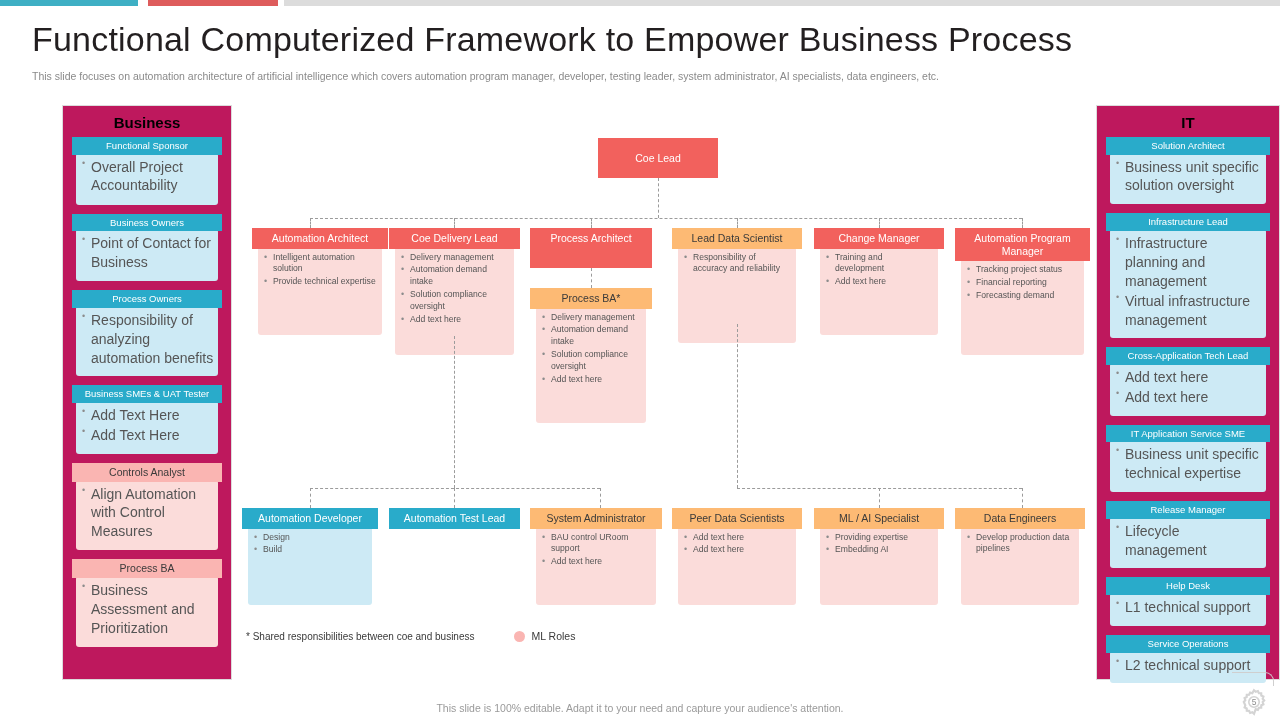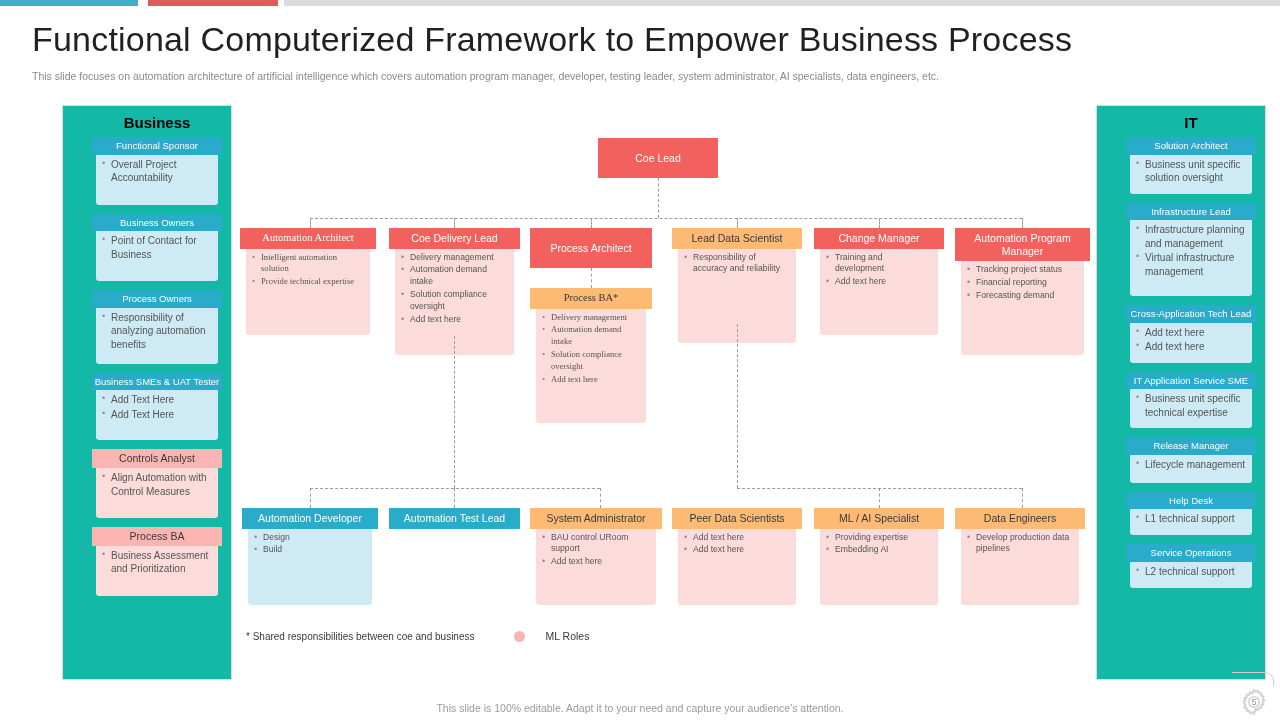--- a/index.html
+++ b/index.html
@@ -24,39 +24,39 @@
     letter-spacing: 0.2px; white-space: nowrap;
   }
   .subtitle {
     position: absolute; left: 32px; top: 70px;
     font-size: 10.5px; color: #8A8A8A; white-space: nowrap;
   }
 
   
   .panel {
     position: absolute; top: 105px;
-    border: 1px solid #DCDCDC; background: #14b8a6; padding-left: 20px;
+    border: 1px solid #DCDCDC; background: #be185d;
   }
   #panel-business { left: 62px;  width: 170px; height: 575px; }
-  #panel-it       { left: 1096px; width: 170px; height: 575px; }
+  #panel-it       { left: 1096px; width: 184px; height: 575px; }
   .panel-title {
     text-align: center; font-size: 15px; font-weight: bold;
     color: #000; padding-top: 8px; padding-bottom: 6px;
   }
   .panel-body { padding: 0 9px; }
 
   
   .card { position: relative; margin-bottom: 9px; }
   .card-head {
     font-size: 9.5px; text-align: center; padding: 3px 2px;
     line-height: 1.22; position: relative; z-index: 1;
   }
   .card-body {
     margin: -2px 4px 0 4px; padding: 5px 4px 8px 4px;
-    font-size: 10px; color: #555; line-height: 1.35;
+    font-size: 14px; color: #555; line-height: 1.35;
     border-radius: 3px;
   }
   .card.blue  .card-head { background: #29ABCA; color: #ffffff; }
   .card.blue  .card-body { background: #CDEAF5; }
   .card.pink  .card-head { background: #FAB5B2; color: #3a3a3a; }
   .card.pink  .card-body { background: #FBDCDA; }
   .card.pink  .card-head { font-size: 10.5px; }
 
   ul.bul { list-style: none; }
   ul.bul li { position: relative; padding-left: 11px; margin-bottom: 1px; }
@@ -87,21 +87,21 @@
   .node.solid .node-head { background: transparent; color: #ffffff; }
 
   
   .ln { position: absolute; }
   .ln.v { border-left: 1px dashed #9b9b9b; width: 0; }
   .ln.h { border-top: 1px dashed #9b9b9b; height: 0; }
 
   
   #legend { position: absolute; left: 246px; top: 630px; display: flex; align-items: center; gap: 40px; }
   #legend .note { font-size: 10px; color: #3a3a3a; white-space: nowrap; }
-  #legend .key { display: flex; align-items: center; gap: 20px; font-size: 10.5px; color: #3a3a3a; }
+  #legend .key { display: flex; align-items: center; gap: 6px; font-size: 10.5px; color: #3a3a3a; }
   #legend .dot { width: 11px; height: 11px; border-radius: 50%; background: #FAB5B2; display: block; }
 
   
   .footer {
     position: absolute; left: 0; right: 0; top: 702px;
     text-align: center; font-size: 10.5px; color: #9a9a9a;
   }
   #pagebadge { position: absolute; left: 1240px; top: 688px; width: 28px; height: 28px; }
   #pagebadge .num {
     position: absolute; left: 0; top: 0; width: 28px; height: 28px;
@@ -243,41 +243,41 @@
             </ul>
           </div>
         </div>
       </div>
   </div>
 
   <div id="chart">
       <div class="node solid" style="left:362px;top:33px;width:120px;height:40px;display:flex;align-items:center;justify-content:center;">
         <div class="node-head">Coe Lead</div>
       </div>
-      <div class="node red" style="left:4px;top:123px;width:136px;font-family:Liberation Serif, serif;">
+      <div class="node red" style="left:16px;top:123px;width:136px;">
         <div class="node-head">Automation Architect</div>
         <div class="node-body" style="min-height:88px">
           <ul class="bul">
             <li>Intelligent automation solution</li>
             <li>Provide technical expertise</li>
           </ul>
         </div>
       </div>
       <div class="node red" style="left:153px;top:123px;width:131px;">
         <div class="node-head">Coe Delivery Lead</div>
         <div class="node-body" style="min-height:108px">
           <ul class="bul">
             <li>Delivery management</li>
             <li>Automation demand intake</li>
             <li>Solution compliance oversight</li>
             <li>Add text here</li>
           </ul>
         </div>
       </div>
-      <div class="node solid" style="left:294px;top:123px;width:122px;height:40px;display:flex;align-items:center;justify-content:center;">
+      <div class="node solid" style="left:294px;top:123px;width:122px;height:40px;display:flex;align-items:flex-start;justify-content:center;">
         <div class="node-head">Process Architect</div>
       </div>
       <div class="node pink" style="left:436px;top:123px;width:130px;">
         <div class="node-head">Lead Data Scientist</div>
         <div class="node-body" style="min-height:96px">
           <ul class="bul">
             <li>Responsibility of accuracy and reliability</li>
           </ul>
         </div>
       </div>
@@ -293,21 +293,21 @@
       <div class="node red" style="left:719px;top:123px;width:135px;">
         <div class="node-head">Automation Program Manager</div>
         <div class="node-body" style="min-height:96px">
           <ul class="bul">
             <li>Tracking project status</li>
             <li>Financial reporting</li>
             <li>Forecasting demand</li>
           </ul>
         </div>
       </div>
-      <div class="node pink" style="left:294px;top:183px;width:122px;font-family:Liberation Serif, serif;">
+      <div class="node pink" style="left:294px;top:183px;width:122px;">
         <div class="node-head">Process BA*</div>
         <div class="node-body" style="min-height:116px">
           <ul class="bul">
             <li>Delivery management</li>
             <li>Automation demand intake</li>
             <li>Solution compliance oversight</li>
             <li>Add text here</li>
           </ul>
         </div>
       </div>

